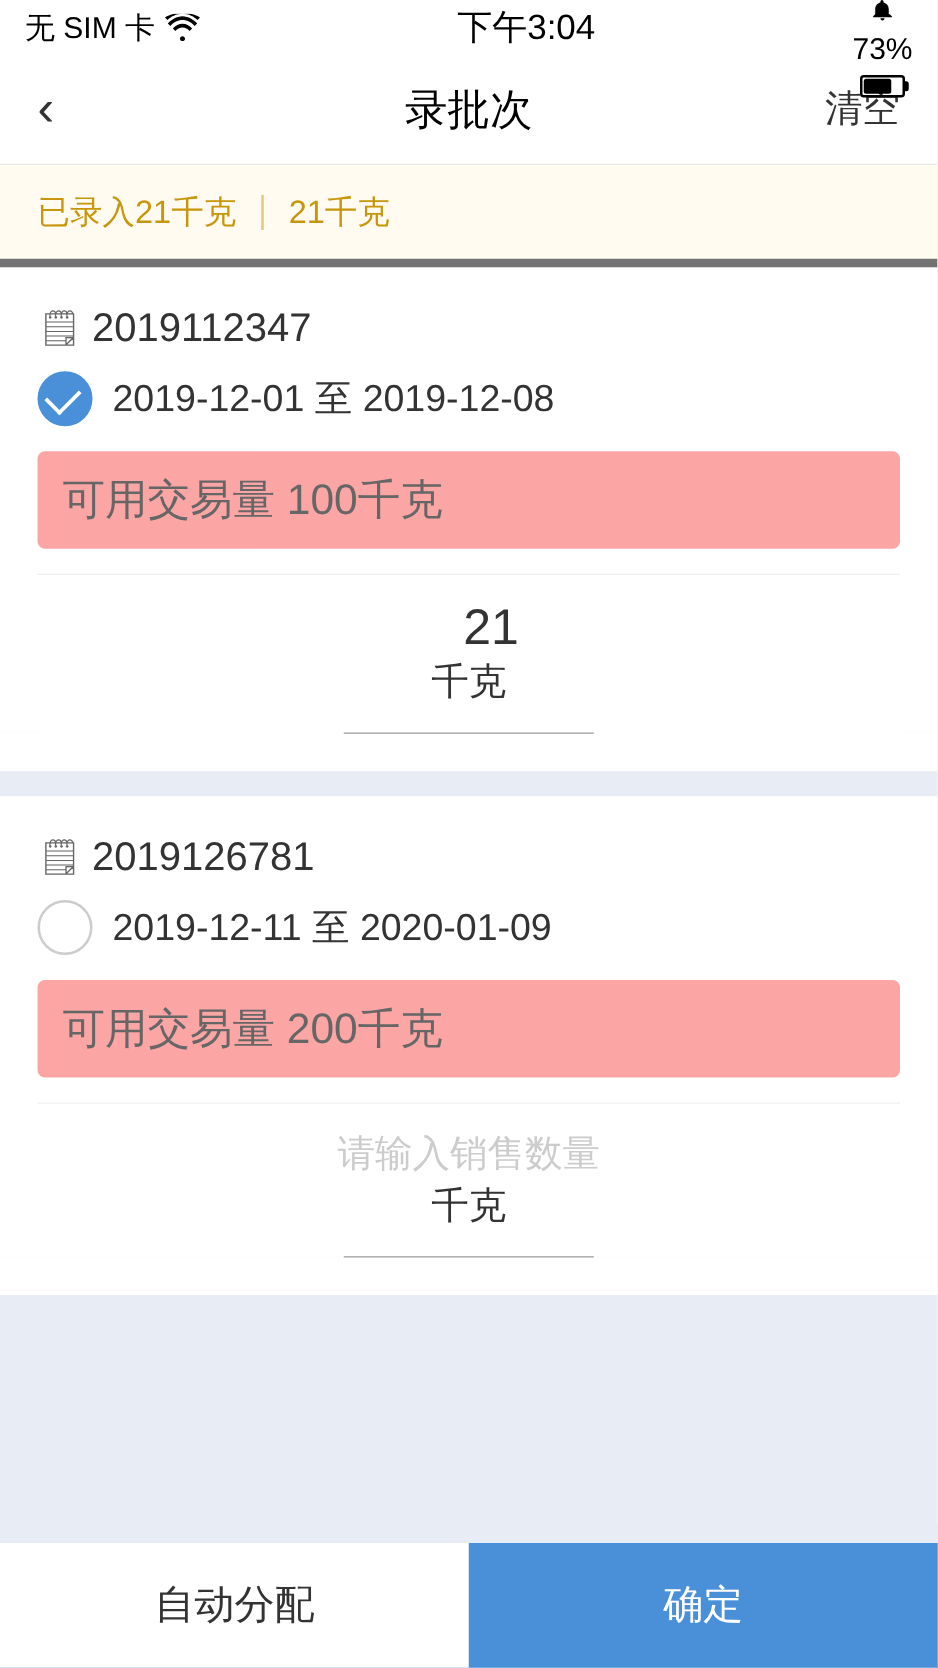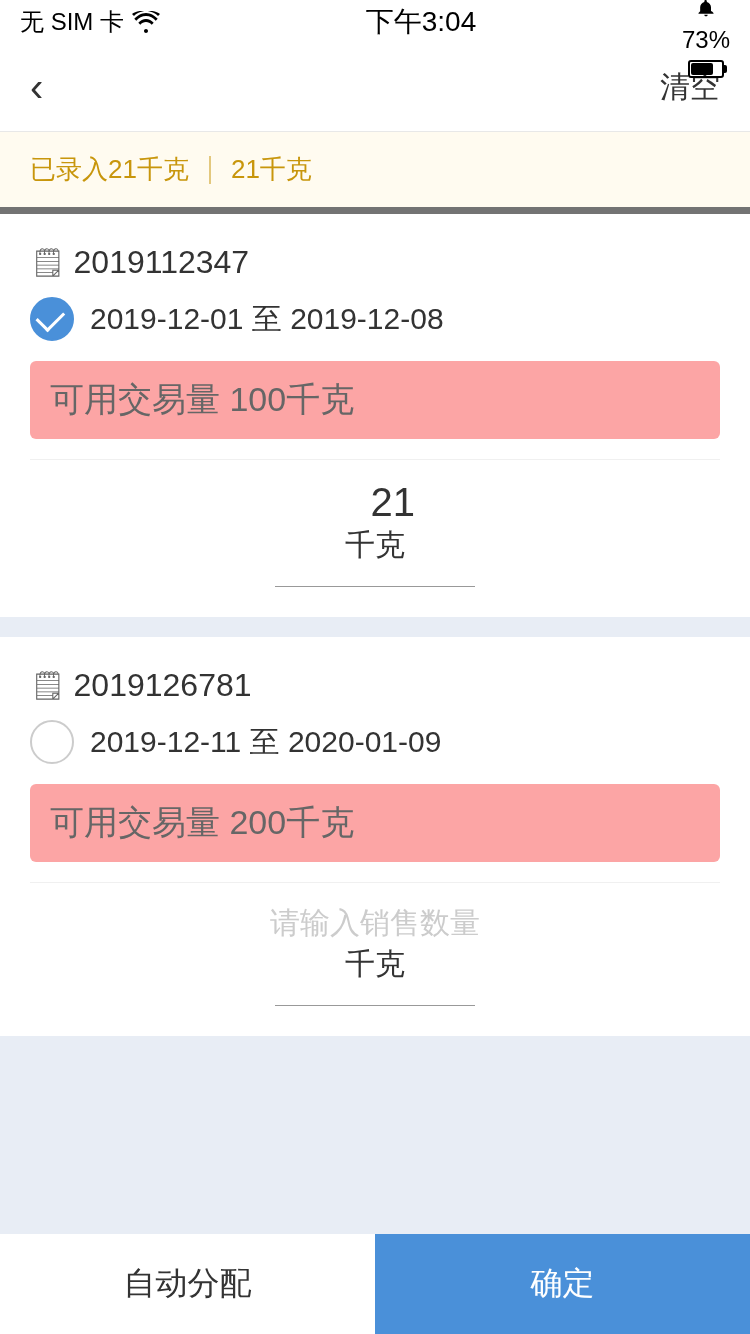--- a/index.html
+++ b/index.html
@@ -302,20 +302,21 @@
     <span>73%</span>
     <div class="battery-icon">
       <div class="battery-fill"></div>
       <div class="battery-tip"></div>
     </div>
   </div>
 </div>
 
 <div class="nav-bar">
   <div class="nav-back">‹</div>
+  <div class="nav-title">录批次</div>
   <div class="nav-action">清空</div>
 </div>
 
 <div class="summary-bar">
   <span class="summary-item">已录入21千克</span>
   <div class="summary-divider"></div>
   <span class="summary-item">21千克</span>
 </div>
 
 <div class="card">

